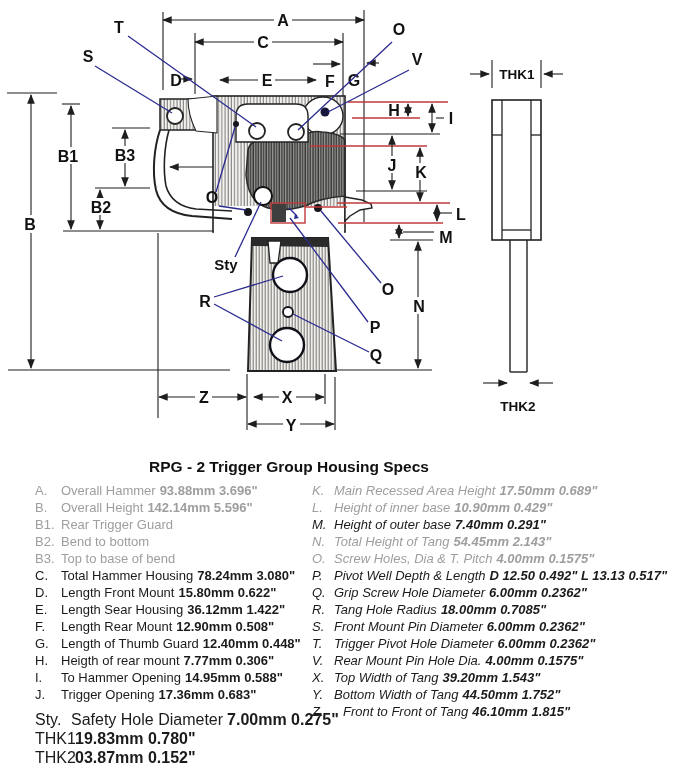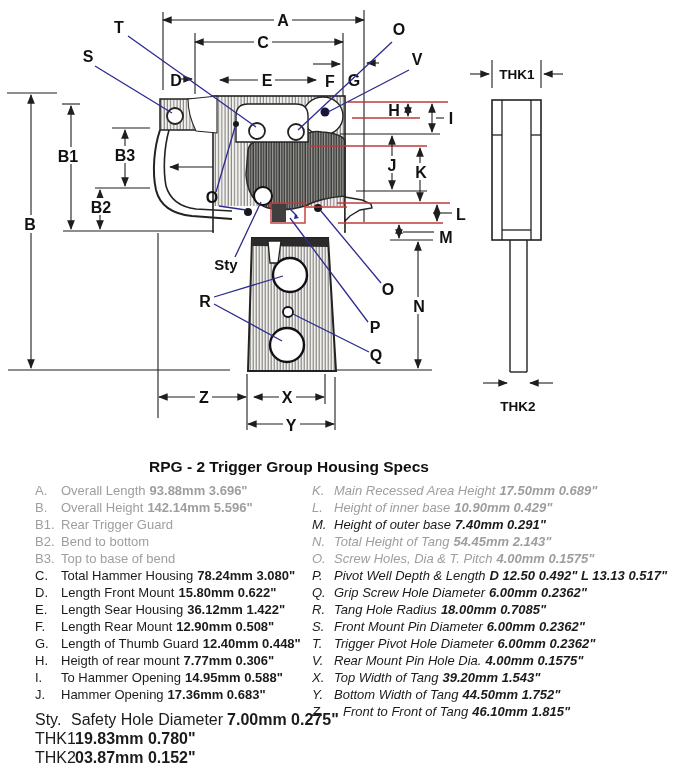--- a/index.html
+++ b/index.html
@@ -220,33 +220,33 @@
     <line class="dl" x1="483" y1="383" x2="507" y2="383" marker-end="url(#ma)"></line>
     <line class="dl" x1="553" y1="383" x2="530" y2="383" marker-end="url(#ma)"></line>
     <text class="lab3" x="518" y="411">THK2</text>
   </g>
 </svg>
 
 <div id="specs">
   <div id="title">RPG - 2 Trigger Group Housing Specs</div>
 
   <div id="col-left" class="col">
-    <div class="row muted"><span class="k">A.</span><span class="l">Overall Length</span><span class="v">93.88mm  3.696"</span></div>
+    <div class="row muted"><span class="k">A.</span><span class="l">Overall Hammer</span><span class="v">93.88mm  3.696"</span></div>
     <div class="row muted"><span class="k">B.</span><span class="l">Overall Height</span><span class="v">142.14mm  5.596"</span></div>
     <div class="row muted"><span class="k">B1.</span><span class="l">Rear Trigger Guard</span><span class="v"></span></div>
     <div class="row muted"><span class="k">B2.</span><span class="l">Bend to bottom</span><span class="v"></span></div>
     <div class="row muted"><span class="k">B3.</span><span class="l">Top to base of bend</span><span class="v"></span></div>
     <div class="row"><span class="k">C.</span><span class="l">Total Hammer Housing</span><span class="v">78.24mm  3.080"</span></div>
     <div class="row"><span class="k">D.</span><span class="l">Length Front Mount</span><span class="v">15.80mm  0.622"</span></div>
     <div class="row"><span class="k">E.</span><span class="l">Length Sear Housing</span><span class="v">36.12mm  1.422"</span></div>
     <div class="row"><span class="k">F.</span><span class="l">Length Rear Mount</span><span class="v">12.90mm  0.508"</span></div>
     <div class="row"><span class="k">G.</span><span class="l">Length of Thumb Guard</span><span class="v">12.40mm  0.448"</span></div>
     <div class="row"><span class="k">H.</span><span class="l">Heigth of rear mount</span><span class="v">7.77mm  0.306"</span></div>
     <div class="row"><span class="k">I.</span><span class="l">To Hammer Opening</span><span class="v">14.95mm  0.588"</span></div>
-    <div class="row"><span class="k">J.</span><span class="l">Hammer Opening</span><span class="v">17.36mm  0.683"</span></div>
+    <div class="row"><span class="k">J.</span><span class="l">Trigger Opening</span><span class="v">17.36mm  0.683"</span></div>
   </div>
 
   <div id="col-right" class="col">
     <div class="row muted"><span class="k">K.</span><span class="l">Main Recessed Area Height</span><span class="v">17.50mm  0.689"</span></div>
     <div class="row muted"><span class="k">L.</span><span class="l">Height of inner base</span><span class="v">10.90mm 0.429"</span></div>
     <div class="row"><span class="k">M.</span><span class="l">Height of outer base</span><span class="v">7.40mm 0.291"</span></div>
     <div class="row muted"><span class="k">N.</span><span class="l">Total Height of Tang</span><span class="v">54.45mm  2.143"</span></div>
     <div class="row muted"><span class="k">O.</span><span class="l">Screw Holes, Dia &amp; T. Pitch</span><span class="v">4.00mm  0.1575"</span></div>
     <div class="row"><span class="k">P.</span><span class="l">Pivot Well Depth &amp; Length</span><span class="v">D 12.50 0.492" L 13.13 0.517"</span></div>
     <div class="row"><span class="k">Q.</span><span class="l">Grip Screw Hole Diameter</span><span class="v">6.00mm 0.2362"</span></div>

